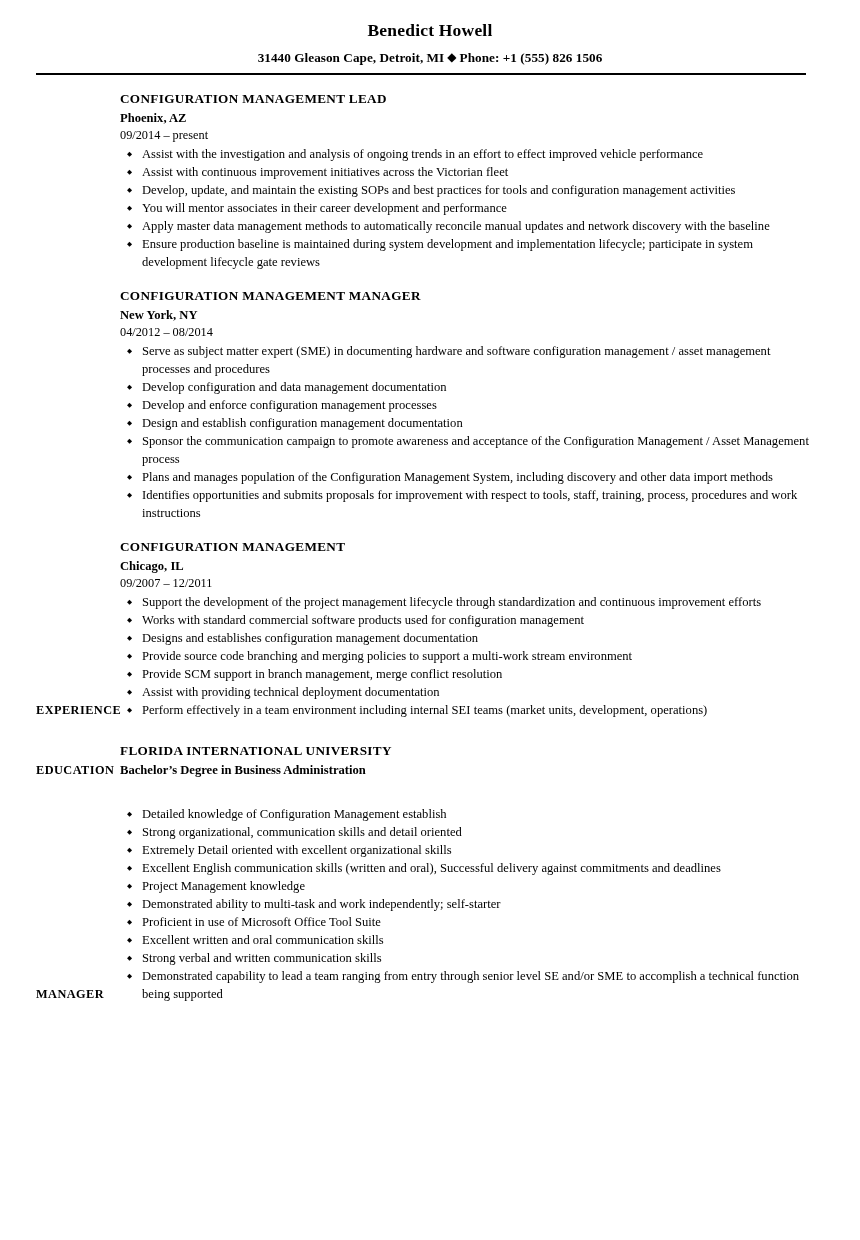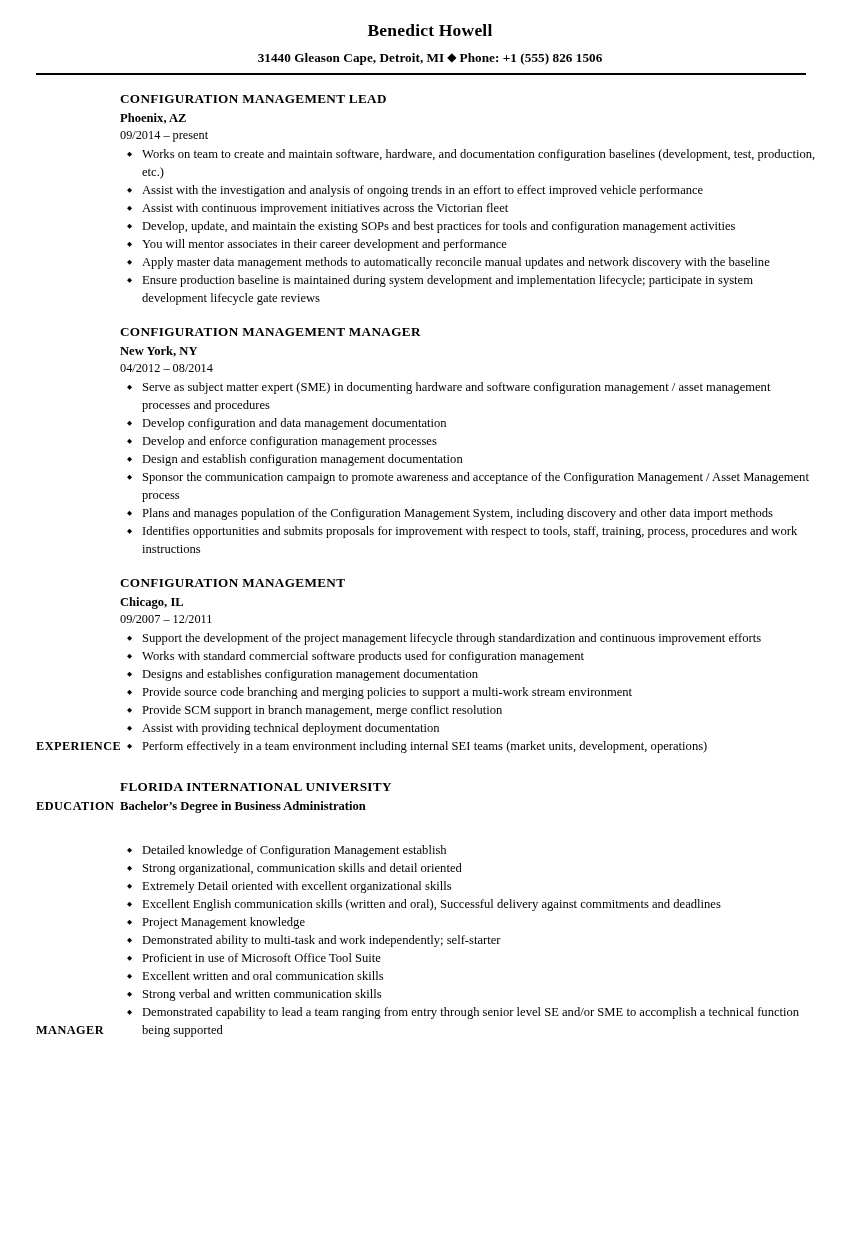--- a/index.html
+++ b/index.html
@@ -171,21 +171,20 @@
       <div class="sec-label-col">
         <div class="sec-label">EXPERIENCE</div>
       </div>
       <div class="sec-body">
 
         <div class="job">
           <div class="job-title">CONFIGURATION MANAGEMENT LEAD</div>
           <div class="job-location">Phoenix, AZ</div>
           <div class="job-dates">09/2014 – present</div>
           <ul class="bullets">
-            <li>Works on team to create and maintain software, hardware, and documentation configuration baselines (development, test, production, etc.)</li>
             <li>Assist with the investigation and analysis of ongoing trends in an effort to effect improved vehicle performance</li>
             <li>Assist with continuous improvement initiatives across the Victorian fleet</li>
             <li>Develop, update, and maintain the existing SOPs and best practices for tools and configuration management activities</li>
             <li>You will mentor associates in their career development and performance</li>
             <li>Apply master data management methods to automatically reconcile manual updates and network discovery with the baseline</li>
             <li>Ensure production baseline is maintained during system development and implementation lifecycle; participate in system development lifecycle gate reviews</li>
           </ul>
         </div>
 
         <div class="job">

